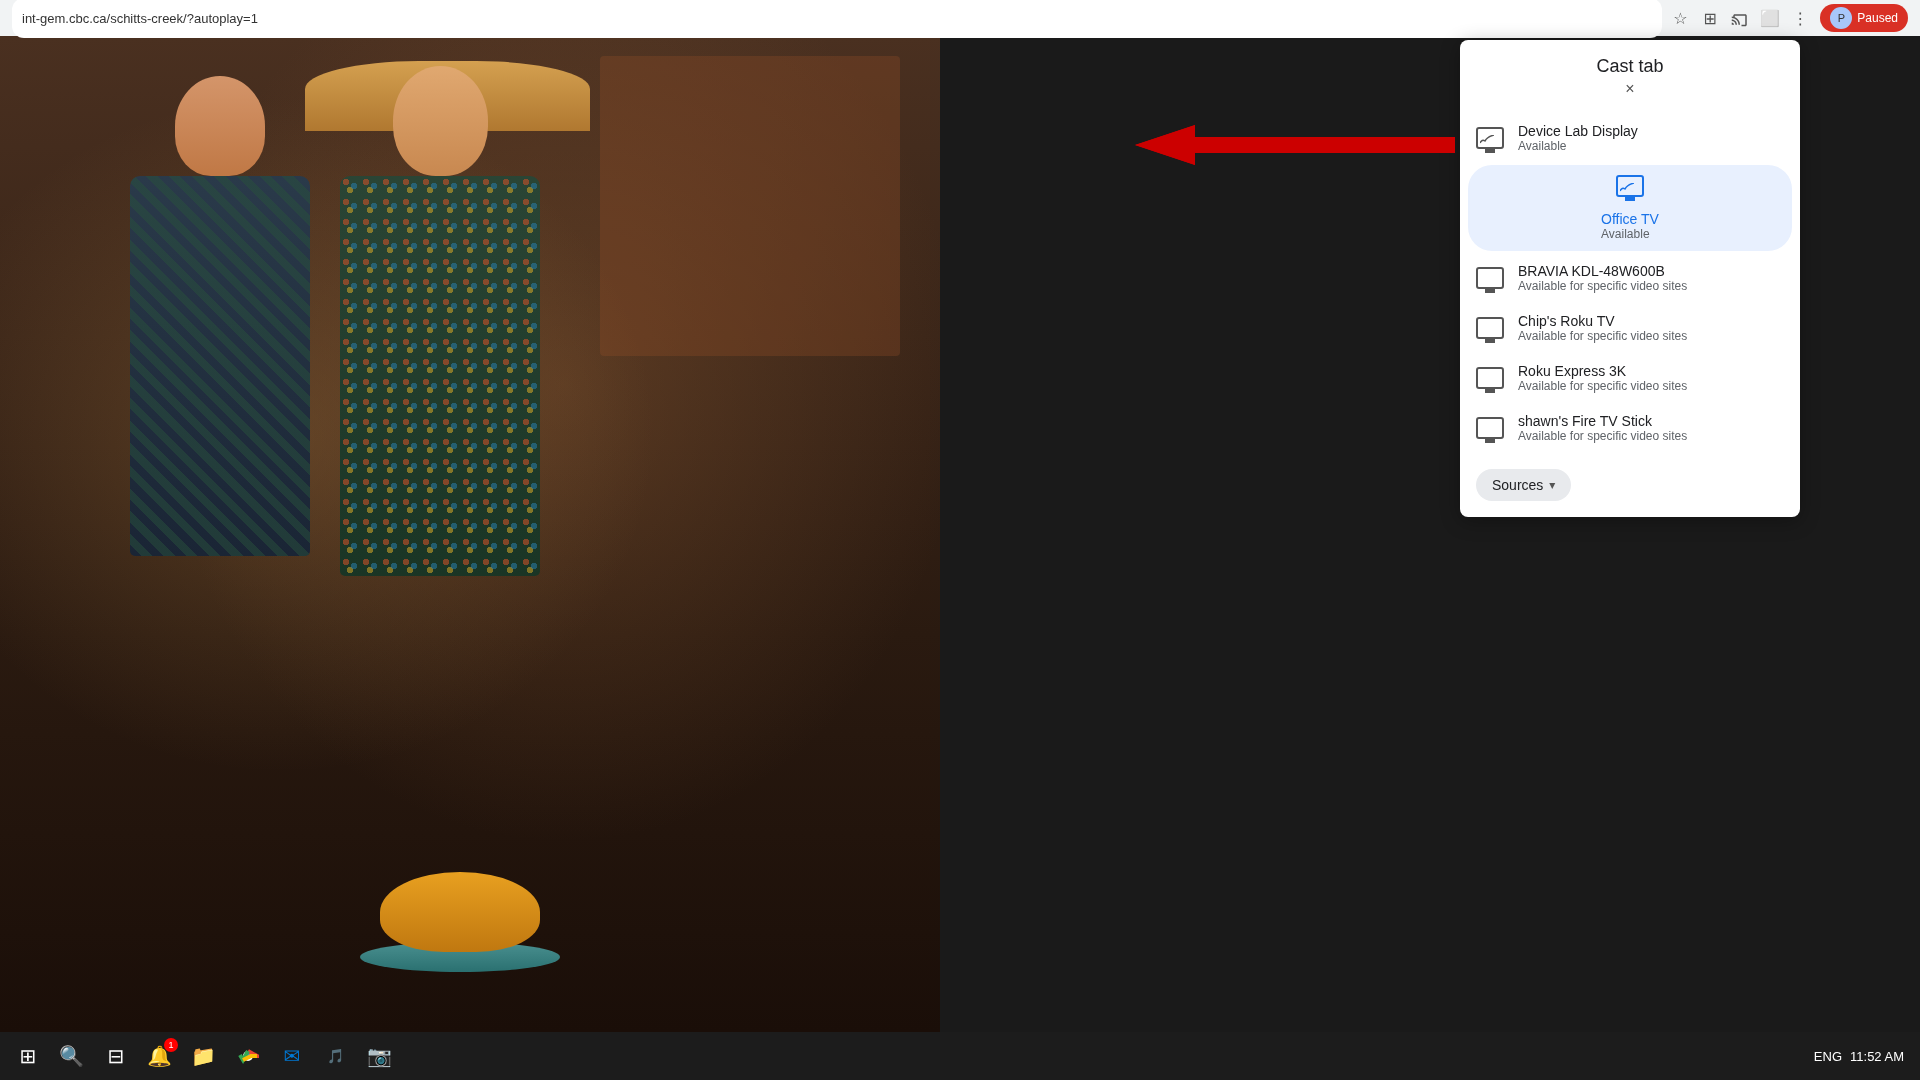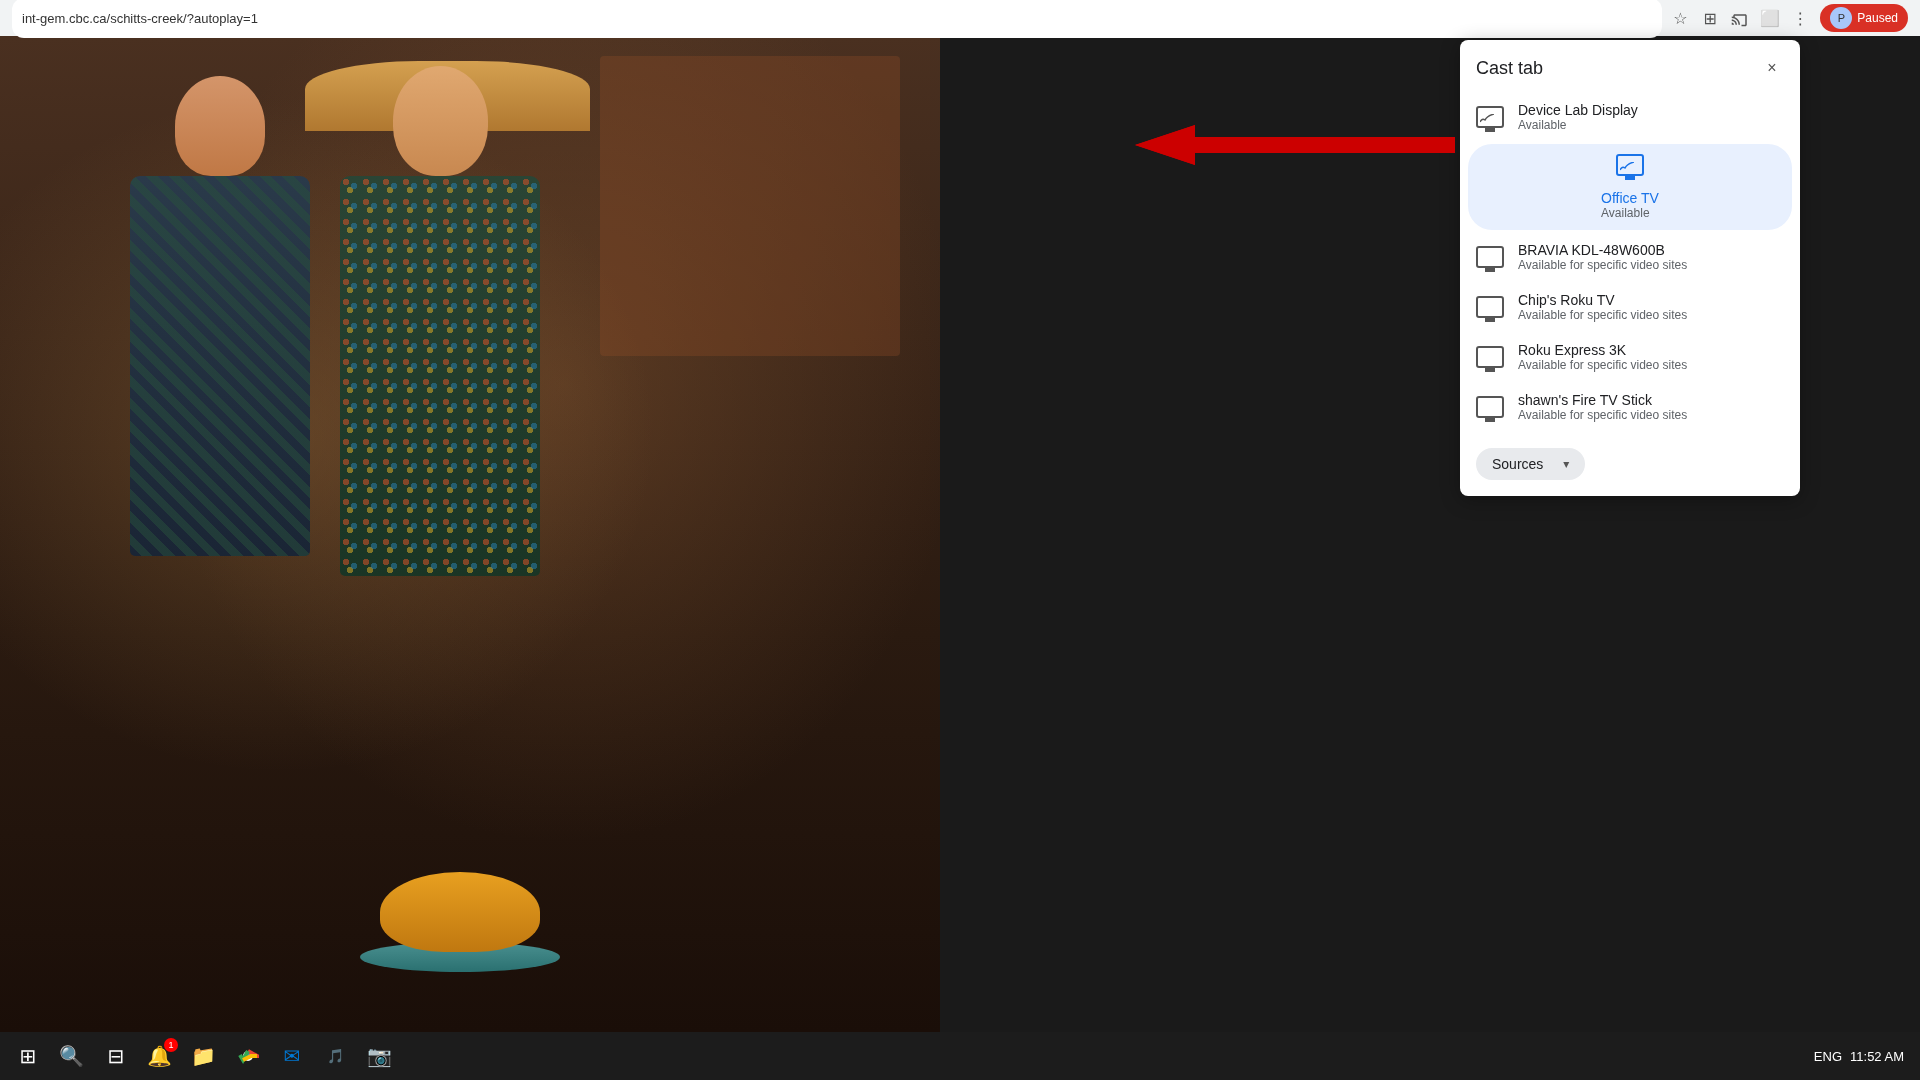--- a/index.html
+++ b/index.html
@@ -239,20 +239,21 @@
       box-shadow: 0 4px 20px rgba(0,0,0,0.3);
       padding: 0;
       overflow: hidden;
       z-index: 200;
     }
     .cast-popup-header {
       padding: 16px 16px 8px 16px;
       display: flex;
       justify-content: space-between;
       align-items: center;
+      flex-direction: column;
     }
     .cast-popup-title {
       font-size: 18px;
       font-weight: 500;
       color: #202124;
     }
     .cast-close-btn {
       width: 24px;
       height: 24px;
       display: flex;
@@ -327,21 +328,21 @@
     .sources-btn {
       background: #e8eaed;
       border: none;
       border-radius: 20px;
       padding: 8px 16px;
       font-size: 14px;
       color: #202124;
       cursor: pointer;
       display: flex;
       align-items: center;
-      gap: 20px;
+      gap: 6px;
     }
     .sources-chevron {
       font-size: 12px;
       color: #555;
     }
 
     
     .red-arrow {
       position: absolute;
       top: 115px;

